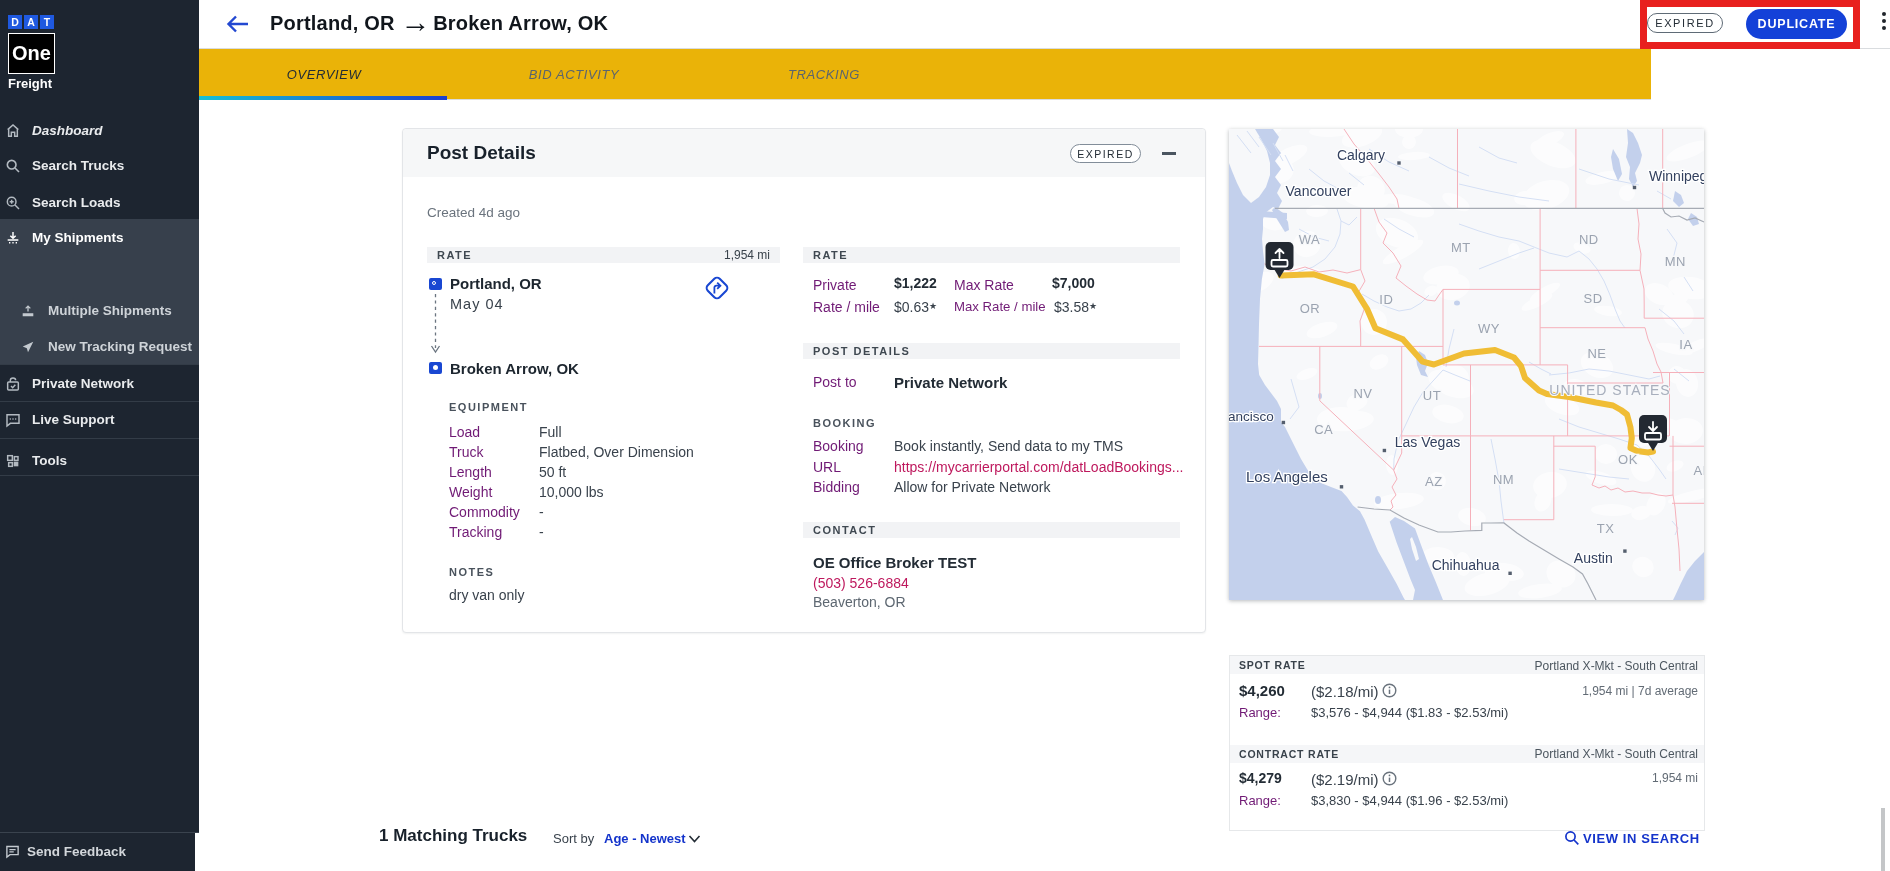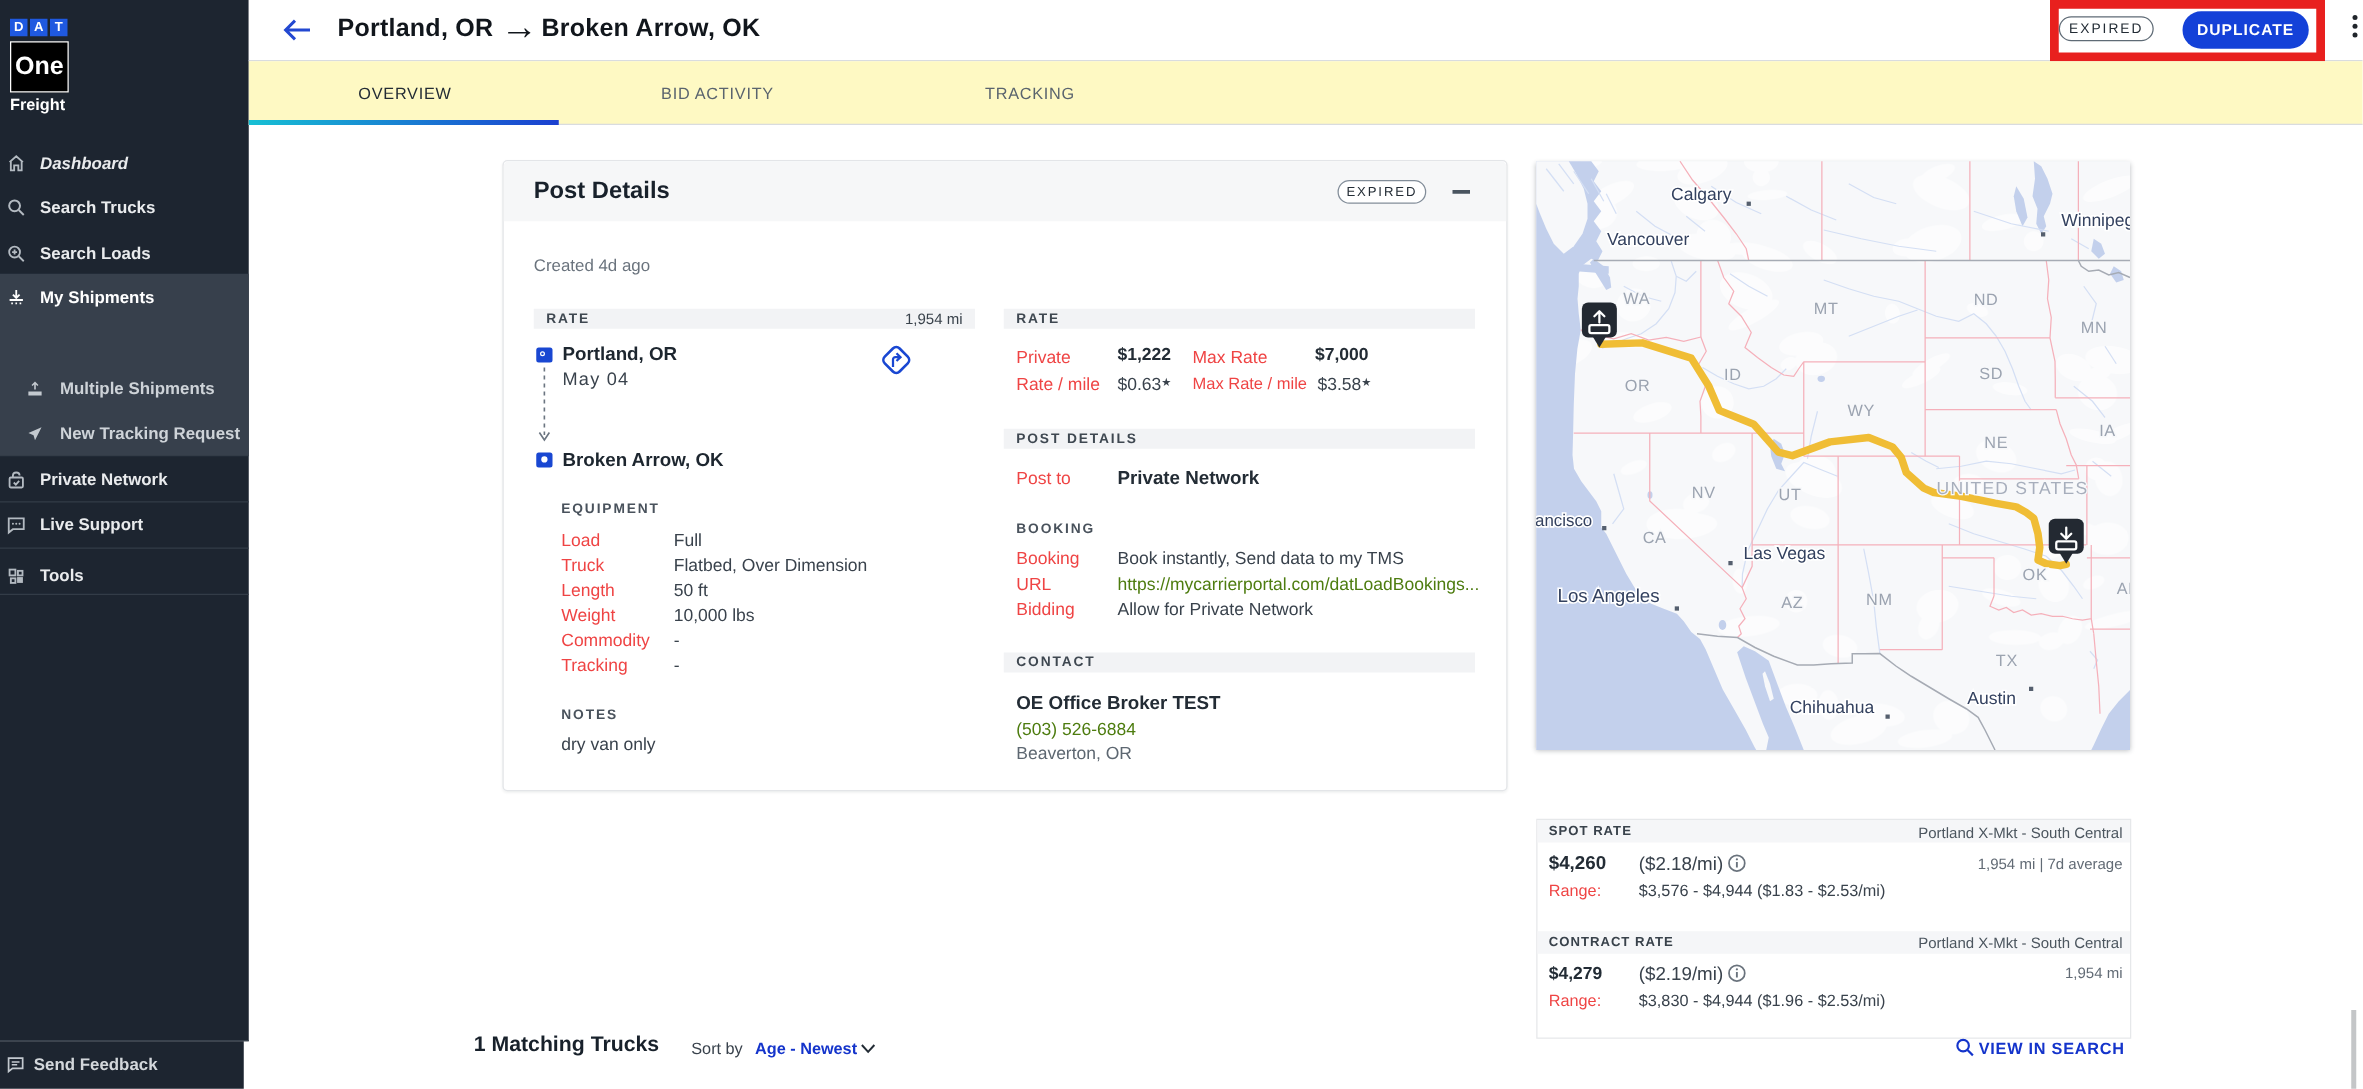--- a/index.html
+++ b/index.html
@@ -31,44 +31,44 @@
   letter-spacing:0.2px; }
 #backarrow { position:absolute; left:225px; top:13px; }
 #redbox { position:absolute; left:1640px; top:0px; width:220px; height:49px; border:7px solid #e8201e; }
 #expired-pill-hdr { position:absolute; left:1647px; top:12.5px; width:76px; height:20px; border:1px solid #5f6b76;
   border-radius:10px; font-size:11px; letter-spacing:1.6px; color:#232c35; text-align:center; line-height:19px; }
 #dupbtn { position:absolute; left:1746px; top:9px; width:101px; height:30px; background:#1441d8;
   border-radius:15px; color:#fff; font-weight:bold; font-size:12.5px; letter-spacing:0.8px;
   text-align:center; line-height:30px; }
 .kdot { position:absolute; left:1881.5px; width:4px; height:4px; border-radius:50%; background:#20252b; }
 
-#tabs { position:absolute; left:199px; top:49px; width:1691px; height:51px; background:#fef9c3;
-  border-bottom:1px solid #d9dcdf; }
+#tabs { position:absolute; left:199px; top:49px; width:1452px; height:51px; background:#eab308;
+  border-bottom:1px solid #d9dcdf;font-style:italic; }
 .tab { position:absolute; top:0; width:250px; height:51px; text-align:center; line-height:51px;
   font-size:13px; letter-spacing:0.6px; color:#5a646e; }
 .tab.active { color:#232c35; }
 #tabline { position:absolute; left:0px; top:47px; width:248px; height:4px;
   background:linear-gradient(90deg,#17c0d4,#1b3fd0); }
 
 #card { position:absolute; left:402px; top:128px; width:804px; height:505px; background:#fff;
   border:1px solid #e3e5e8; border-radius:4px; box-shadow:0 1px 2px rgba(20,30,40,.06); }
 #cardhdr { position:absolute; left:0; top:0; width:802px; height:48px; background:#f6f7f8;
   border-radius:4px 4px 0 0; }
 #cardhdr h2 { position:absolute; left:24px; top:13px; font-size:19px; color:#18212b; }
 #expired-pill-card { position:absolute; left:667px; top:15px; width:71px; height:19px; border:1px solid #828d99;
   border-radius:10px; font-size:10.5px; letter-spacing:1.5px; color:#232c35; text-align:center; line-height:19px;
   background:#fff; }
 #minus { position:absolute; left:758.5px; top:22.5px; width:14.5px; height:3px; background:#4a5560; }
 .secband { position:absolute; height:16px; background:#f2f3f5; font-size:11px; font-weight:bold;
   letter-spacing:1.5px; color:#3f4851; line-height:16px; }
 .seclabel { position:absolute; font-size:11px; font-weight:bold; letter-spacing:1.5px; color:#49525c; }
-.lbl { position:absolute; font-size:14px; color:#ef4444; white-space:nowrap; }
+.lbl { position:absolute; font-size:14px; color:#701a75; white-space:nowrap; }
 .val { position:absolute; font-size:14px; color:#39424c; white-space:nowrap; }
 .valb { position:absolute; font-size:14px; font-weight:bold; color:#232c35; white-space:nowrap; }
-.link { color:#4d7c0f;text-align:center; }
+.link { color:#be185d;text-align:center; }
 
 .stopicon { position:absolute; width:12.5px; height:12.5px; background:#1947d2; border-radius:2px; }
 .stopicon i { position:absolute; border-radius:50%; }
 .stopicon.o i { left:3.1px; top:3.1px; width:4px; height:4px; border:1.6px solid #fff; background:transparent; }
 .stopicon.d i { left:3.6px; top:3.6px; width:5.3px; height:5.3px; background:#fff; }
 
 #mapcard { position:absolute; left:1229px; top:129px; width:475px; height:471px; overflow:hidden;
   box-shadow:0 1px 4px rgba(20,30,40,.3); background:#f4f6f9; }
 
 #ratecard { position:absolute; left:1229px; top:627px; width:476px; height:176px; background:#fff;

